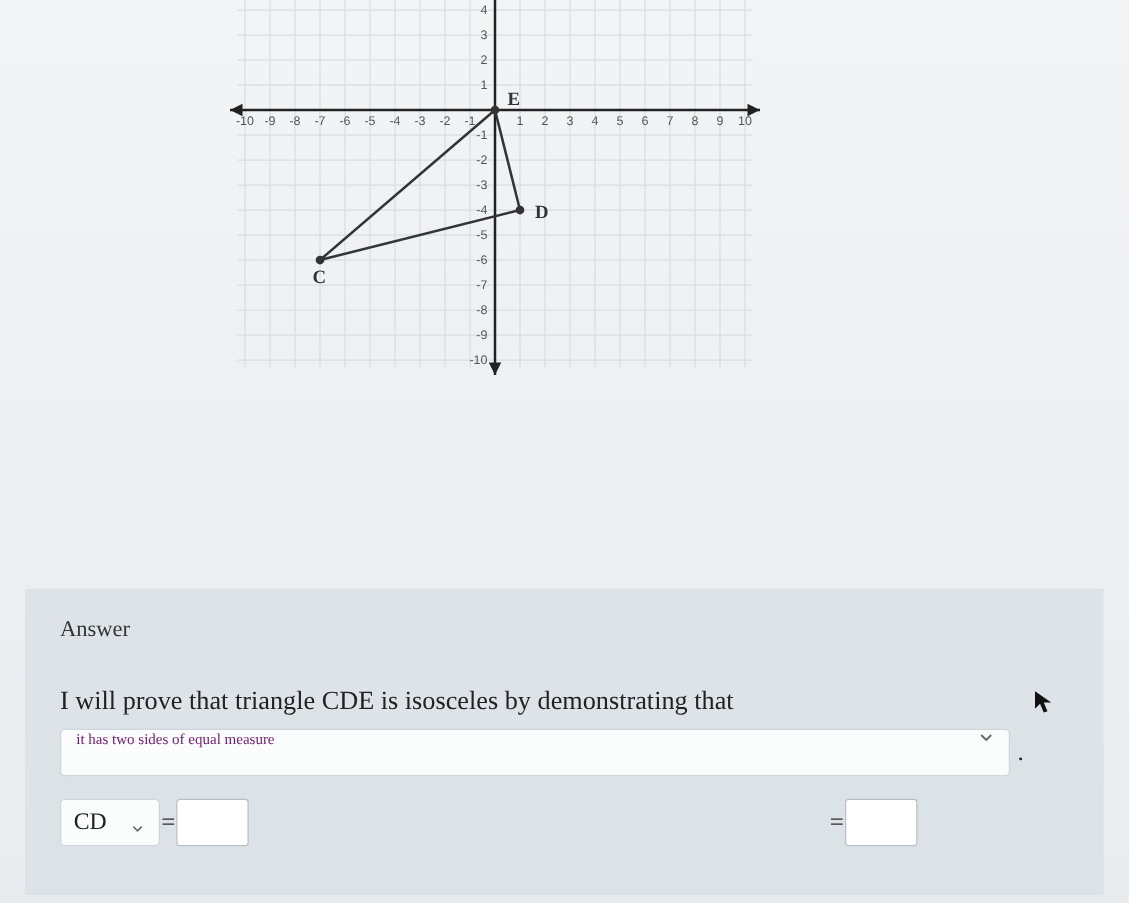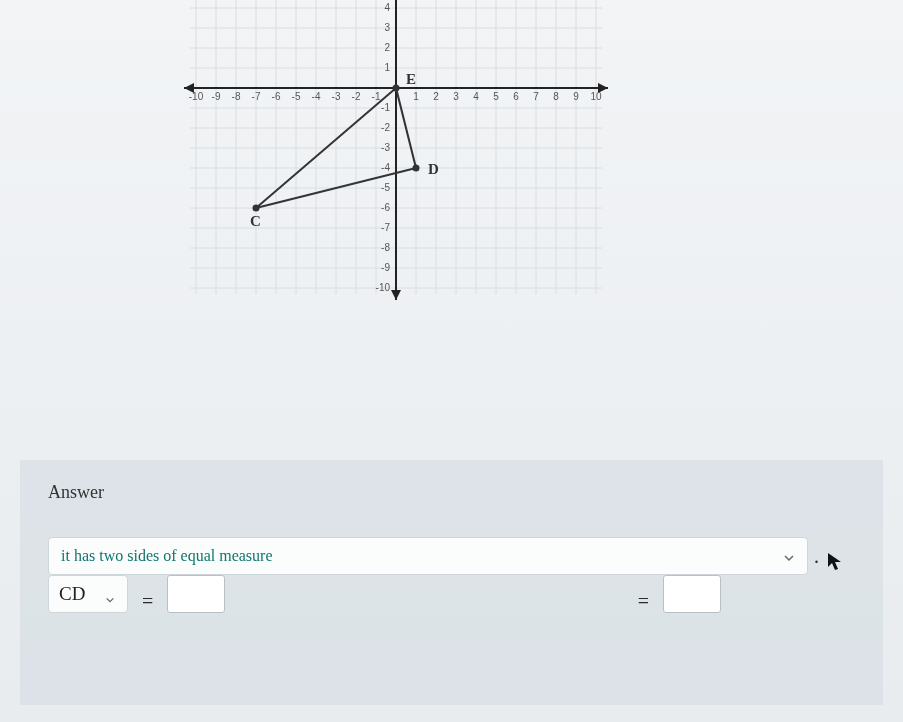--- a/index.html
+++ b/index.html
@@ -41,58 +41,59 @@
     position: absolute;
     left: 46px;
     top: 380px;
     width: 830px;
     font-size: 22px;
     color: #222;
   }
   .answer-panel {
     position: absolute;
     left: 20px;
-    top: 460px;
+    top: 471px;
     width: 863px;
     height: 245px;
     background: rgba(210,218,224,0.55);
     padding: 22px 28px 20px 28px;
   }
   .answer-label {
     font-size: 18px;
     color: #333;
     margin-bottom: 34px;
   }
   .proof-line {
     font-size: 21px;
     color: #222;
     margin-bottom: 10px;
   }
   .dropdown-wide {
     display: inline-flex;
-    align-items: center;
+    align-items: flex-start;
     justify-content: space-between;
     width: 760px;
     height: 38px;
     background: #fbfcfc;
     border: 1px solid #cfd6db;
     border-radius: 4px;
     padding: 0 12px;
-    font-size: 16px;
-    color: #0f766e;
+    font-size: 12px;
+    color: #701a75;
     cursor: pointer;
   }
   .chev {
     width: 12px; height: 12px;
     display: inline-block;
   }
   .eq-row {
     display: flex;
-    align-items: flex-end;
-    gap: 14px;
+    align-items: center;
+    gap: 1px;
+    margin-top: 18px;
   }
   .eq-row .spacer { flex: 1; }
   .seg-dd {
     display: inline-flex;
     align-items: center;
     gap: 6px;
     height: 38px;
     background: #fbfcfc;
     border: 1px solid #cfd6db;
     border-radius: 4px;
@@ -224,20 +225,21 @@
           <text x="332" y="174" class="pt-label">D</text>
           <text x="154" y="226" class="pt-label">C</text>
         </g>
     </svg>
   </div>
 
 
   <div class="answer-panel">
     <div class="answer-label">Answer</div>
 
+    <div class="proof-line">I will prove that triangle CDE is isosceles by demonstrating that</div>
 
     <div style="display:flex;align-items:center;gap:6px;">
       <div class="dropdown-wide">
         <span>it has two sides of equal measure</span>
         <span class="chev">
           <svg width="12" height="12" viewBox="0 0 12 12">
               <path d="M2 4 L6 8 L10 4" stroke="#666" stroke-width="1.5" fill="none"></path>
             </svg>
         </span>
       </div>

